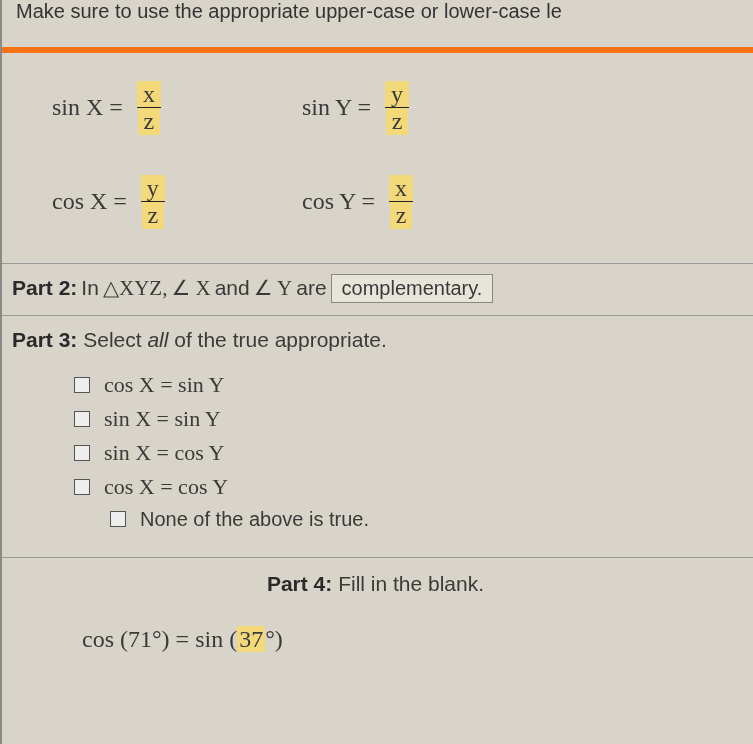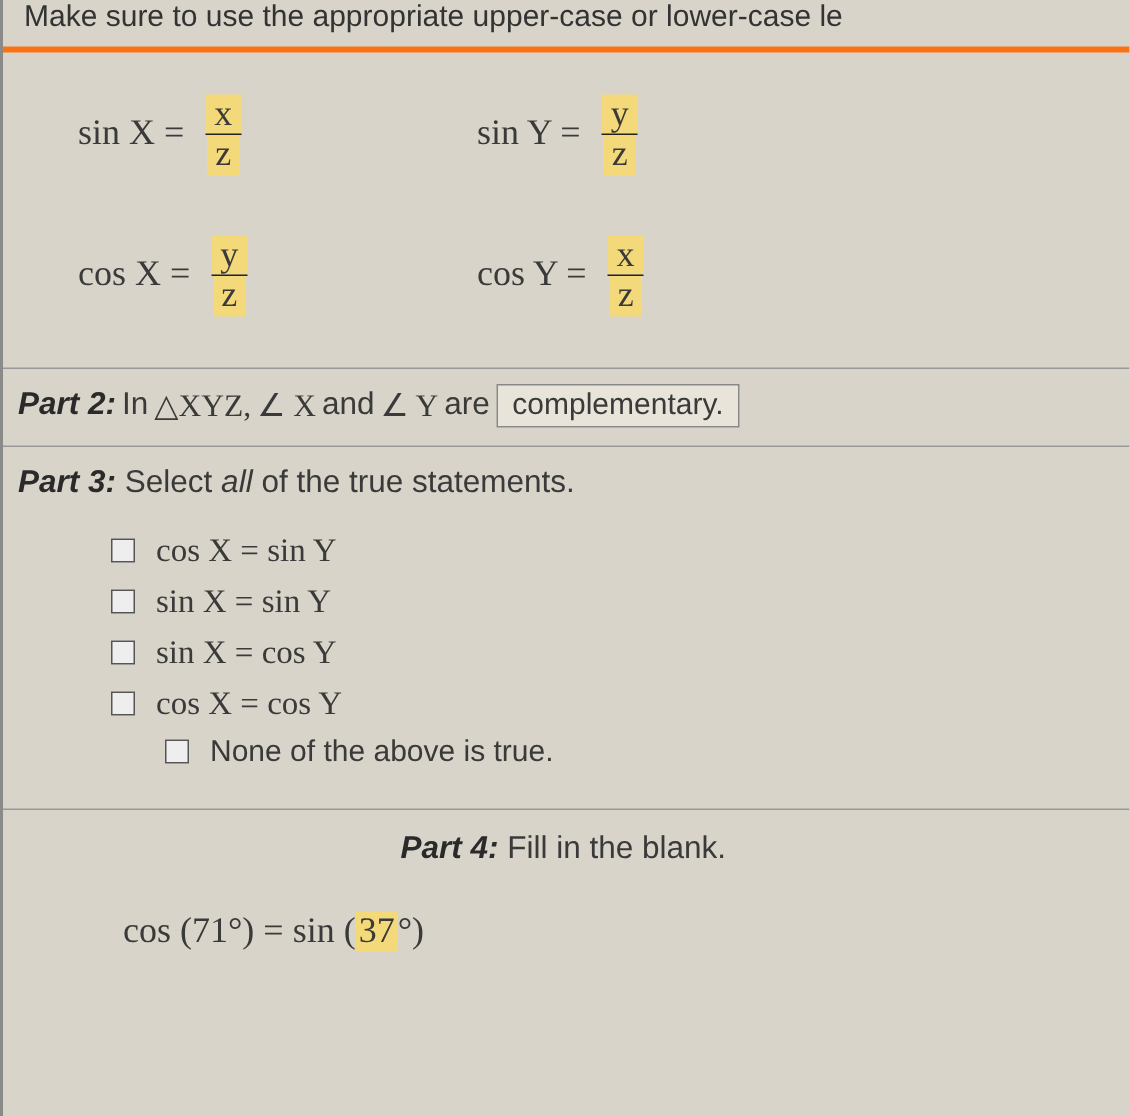--- a/index.html
+++ b/index.html
@@ -11,33 +11,33 @@
       color: #3a3a3a;
       background: #d8d4c9;
       overflow: hidden;
     }
     .page {
       width: 100%;
       height: 100%;
       border-left: 2px solid #8a8a88;
     }
     .instruction {
-      padding: 0 14px 8px 14px;
+      padding: 0 14px 24px 14px;
       font-size: 20px;
       color: #333;
-      border-bottom: 4px solid #f97316;
+      border-bottom: 6px solid #f97316;
     }
     .equations {
       padding: 28px 32px 34px 50px;
       border-bottom: 1px solid #999;
     }
     .eq-row {
       display: flex;
       align-items: center;
-      gap: 56px;
+      gap: 40px;
       margin-bottom: 40px;
     }
     .eq-row:last-child { margin-bottom: 0; }
     .eq {
       display: flex;
       align-items: center;
       font-family: 'Times New Roman', serif;
       font-size: 24px;
       white-space: pre;
       min-width: 210px;
@@ -65,21 +65,21 @@
     }
     .part2 {
       padding: 10px 14px 12px 10px;
       font-size: 21px;
       border-bottom: 1px solid #999;
       display: flex;
       align-items: center;
       flex-wrap: wrap;
       gap: 4px;
     }
-    .bold { font-weight: bold; color: #2a2a2a; font-style: italic; }
+    .bold { font-weight: bold; color: #2a2a2a; }
     .tri {
       font-family: 'Times New Roman', serif;
     }
     .dropdown {
       border: 1px solid #888;
       background: #e8e4da;
       padding: 2px 10px;
       display: inline-block;
       font-size: 20px;
     }
@@ -182,21 +182,21 @@
     <span class="tri">∠ X</span>
     <span> and </span>
     <span class="tri">∠ Y</span>
     <span> are </span>
     <span class="dropdown">complementary.</span>
   </div>
 
   <div class="part3">
     <div class="part3-title">
       <span class="bold">Part 3:</span>
-      <span>Select </span><span class="ital">all</span><span> of the true statements.</span>
+      <span>Select </span><span class="ital">all</span><span> of the true appropriate.</span>
     </div>
     <div class="opts">
       <div class="opt">
         <span class="box"></span>
         <span>cos X = sin Y</span>
       </div>
       <div class="opt">
         <span class="box"></span>
         <span>sin X = sin Y</span>
       </div>

